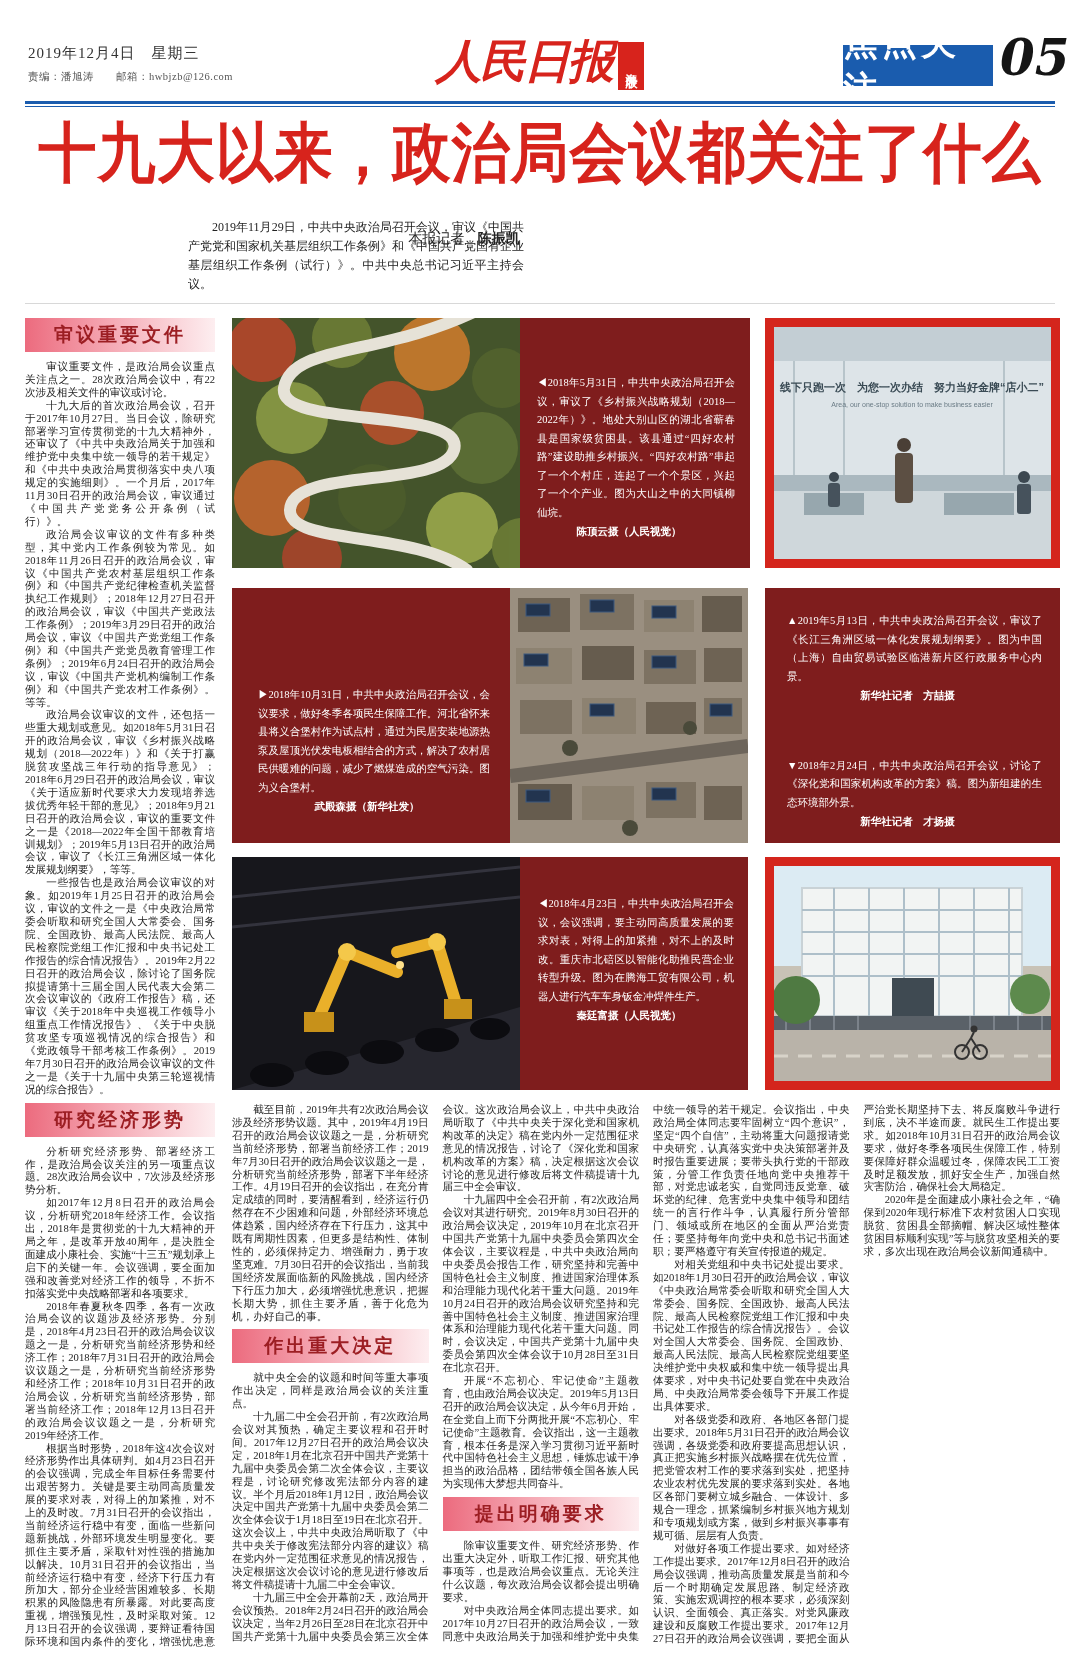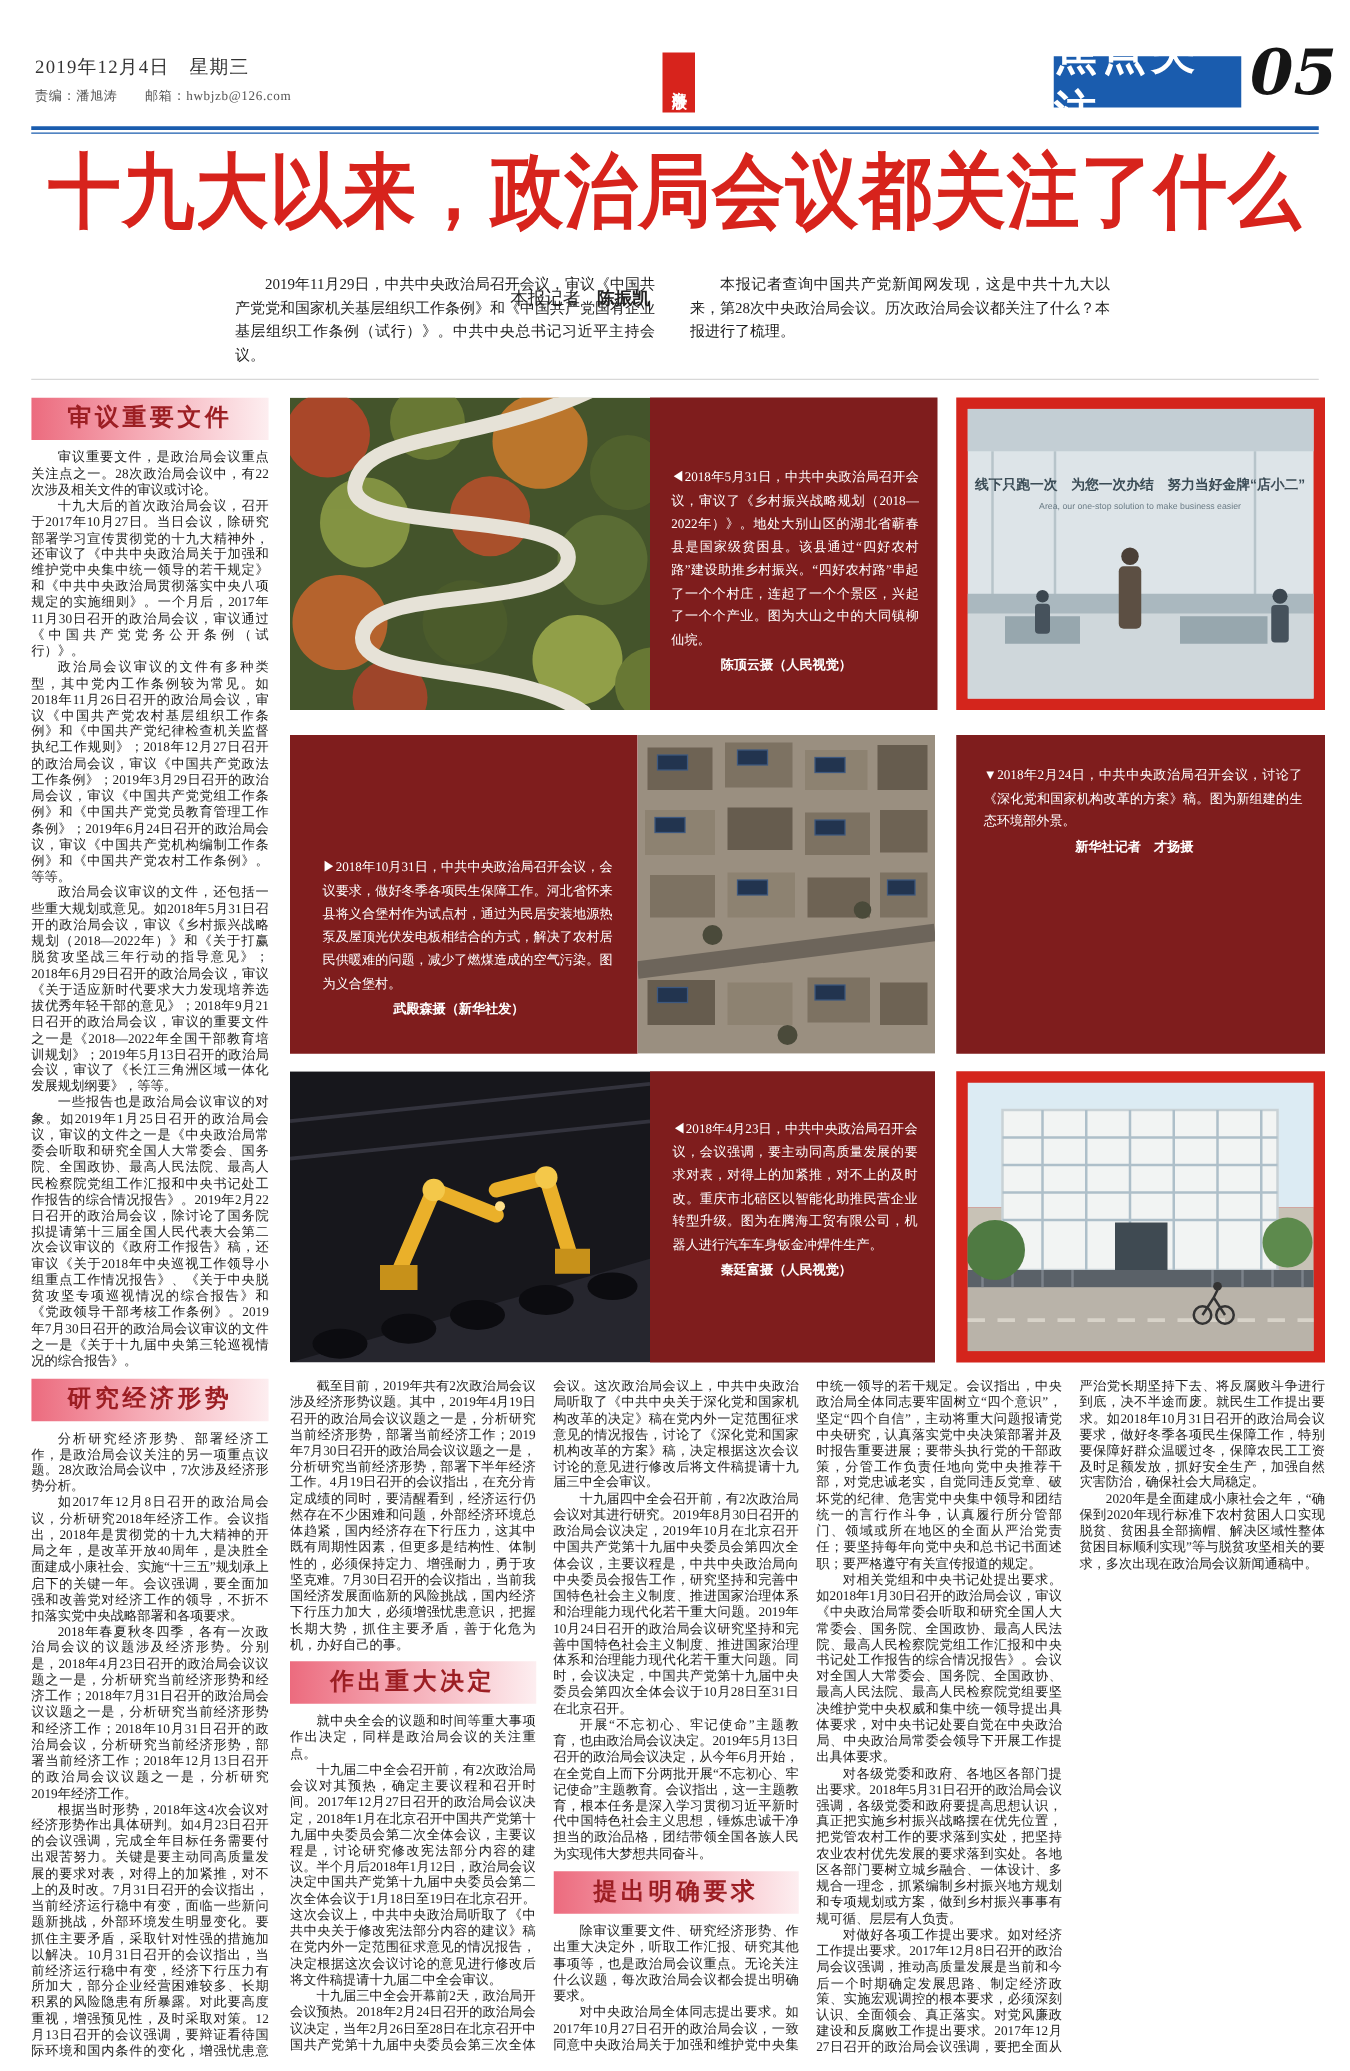--- a/index.html
+++ b/index.html
@@ -66,38 +66,36 @@
 </head>
 <body>
 
 <div class="page">
 
   <div class="date-block">
     <div class="date-line">2019年12月4日　星期三</div>
     <div class="editor-line">责编：潘旭涛　　邮箱：hwbjzb@126.com</div>
   </div>
   <div class="logo-wrap">
+    <div class="paper-name">人民日报</div>
     <div class="edition-box">海外版</div>
   </div>
   <div class="section-box">焦点关注</div>
   <div class="page-number">05</div>
   <div class="masthead-rule"></div>
 
   <div class="headline">十九大以来，政治局会议都关注了什么</div>
   <div class="byline">
     <span>本报记者</span>
     <b>陈振凯</b>
   </div>
 
   <div class="intro">
     <div class="col l">
         <p>2019年11月29日，中共中央政治局召开会议，审议《中国共产党党和国家机关基层组织工作条例》和《中国共产党国有企业基层组织工作条例（试行）》。中共中央总书记习近平主持会议。</p>
-      </div>
-    <div class="col r">
-        <p>本报记者查询中国共产党新闻网发现，这是中共十九大以来，第28次中央政治局会议。历次政治局会议都关注了什么？本报进行了梳理。</p>
       </div>
   </div>
   <div class="intro-rule"></div>
 
   <div class="left-col">
     <div class="sec-head first">审议重要文件</div>
     <div class="plist"><p class="para">审议重要文件，是政治局会议重点关注点之一。28次政治局会议中，有22次涉及相关文件的审议或讨论。</p><p class="para">十九大后的首次政治局会议，召开于2017年10月27日。当日会议，除研究部署学习宣传贯彻党的十九大精神外，还审议了《中共中央政治局关于加强和维护党中央集中统一领导的若干规定》和《中共中央政治局贯彻落实中央八项规定的实施细则》。一个月后，2017年11月30日召开的政治局会议，审议通过《中国共产党党务公开条例（试行）》。</p><p class="para">政治局会议审议的文件有多种类型，其中党内工作条例较为常见。如2018年11月26日召开的政治局会议，审议《中国共产党农村基层组织工作条例》和《中国共产党纪律检查机关监督执纪工作规则》；2018年12月27日召开的政治局会议，审议《中国共产党政法工作条例》；2019年3月29日召开的政治局会议，审议《中国共产党党组工作条例》和《中国共产党党员教育管理工作条例》；2019年6月24日召开的政治局会议，审议《中国共产党机构编制工作条例》和《中国共产党农村工作条例》。等等。</p><p class="para">政治局会议审议的文件，还包括一些重大规划或意见。如2018年5月31日召开的政治局会议，审议《乡村振兴战略规划（2018—2022年）》和《关于打赢脱贫攻坚战三年行动的指导意见》；2018年6月29日召开的政治局会议，审议《关于适应新时代要求大力发现培养选拔优秀年轻干部的意见》；2018年9月21日召开的政治局会议，审议的重要文件之一是《2018—2022年全国干部教育培训规划》；2019年5月13日召开的政治局会议，审议了《长江三角洲区域一体化发展规划纲要》，等等。</p><p class="para">一些报告也是政治局会议审议的对象。如2019年1月25日召开的政治局会议，审议的文件之一是《中央政治局常委会听取和研究全国人大常委会、国务院、全国政协、最高人民法院、最高人民检察院党组工作汇报和中央书记处工作报告的综合情况报告》。2019年2月22日召开的政治局会议，除讨论了国务院拟提请第十三届全国人民代表大会第二次会议审议的《政府工作报告》稿，还审议《关于2018年中央巡视工作领导小组重点工作情况报告》、《关于中央脱贫攻坚专项巡视情况的综合报告》和《党政领导干部考核工作条例》。2019年7月30日召开的政治局会议审议的文件之一是《关于十九届中央第三轮巡视情况的综合报告》。</p></div>
     <div class="sec-head">研究经济形势</div>
     <div class="plist"><p class="para">分析研究经济形势、部署经济工作，是政治局会议关注的另一项重点议题。28次政治局会议中，7次涉及经济形势分析。</p><p class="para">如2017年12月8日召开的政治局会议，分析研究2018年经济工作。会议指出，2018年是贯彻党的十九大精神的开局之年，是改革开放40周年，是决胜全面建成小康社会、实施“十三五”规划承上启下的关键一年。会议强调，要全面加强和改善党对经济工作的领导，不折不扣落实党中央战略部署和各项要求。</p><p class="para">2018年春夏秋冬四季，各有一次政治局会议的议题涉及经济形势。分别是，2018年4月23日召开的政治局会议议题之一是，分析研究当前经济形势和经济工作；2018年7月31日召开的政治局会议议题之一是，分析研究当前经济形势和经济工作；2018年10月31日召开的政治局会议，分析研究当前经济形势，部署当前经济工作；2018年12月13日召开的政治局会议议题之一是，分析研究2019年经济工作。</p><p class="para">根据当时形势，2018年这4次会议对经济形势作出具体研判。如4月23日召开的会议强调，完成全年目标任务需要付出艰苦努力。关键是要主动同高质量发展的要求对表，对得上的加紧推，对不上的及时改。7月31日召开的会议指出，当前经济运行稳中有变，面临一些新问题新挑战，外部环境发生明显变化。要抓住主要矛盾，采取针对性强的措施加以解决。10月31日召开的会议指出，当前经济运行稳中有变，经济下行压力有所加大，部分企业经营困难较多、长期积累的风险隐患有所暴露。对此要高度重视，增强预见性，及时采取对策。12月13日召开的会议强调，要辩证看待国际环境和国内条件的变化，增强忧患意识，继续抓住并用好我国发展的重要战略机遇期，坚定信心，把握主动，坚定不移办好自己的事。要保持战略定力，注重稳扎稳打，加强协调配合，聚焦主要矛盾，把握好节奏和力度，努力实现最优政策组合和最大整体效果。</p></div>
   </div>
@@ -191,20 +189,24 @@
           <rect x="142" y="200" width="24" height="12"></rect>
         </g>
         <circle cx="60" cy="160" r="8" fill="#4a4a3a"></circle>
           <circle cx="180" cy="140" r="7" fill="#4a4a3a"></circle>
           <circle cx="120" cy="240" r="8" fill="#4a4a3a"></circle>
       </svg>
     </div>
 
     <div class="cell redbox" style="left:533px;top:270px;width:295px;height:255px;box-sizing:border-box;padding:24px 18px 14px 22px;display:flex;flex-direction:column;justify-content:space-between;">
       <div>
+        <p class="cap">▲2019年5月13日，中共中央政治局召开会议，审议了《长江三角洲区域一体化发展规划纲要》。图为中国（上海）自由贸易试验区临港新片区行政服务中心内景。</p>
+        <p class="credit">新华社记者　方喆摄</p>
+      </div>
+      <div>
         <p class="cap">▼2018年2月24日，中共中央政治局召开会议，讨论了《深化党和国家机构改革的方案》稿。图为新组建的生态环境部外景。</p>
         <p class="credit">新华社记者　才扬摄</p>
       </div>
     </div>
 
     <div class="cell" style="left:0;top:539px;width:288px;height:233px;">
       <svg class="photo" viewBox="0 0 288 233" preserveAspectRatio="none">
         <rect width="288" height="233" fill="#17171c"></rect>
         <path d="M0 40 L288 10 M0 70 L288 40" stroke="#33333d" stroke-width="3"></path>
         <polygon points="0,233 288,150 288,233" fill="#26262e"></polygon>

